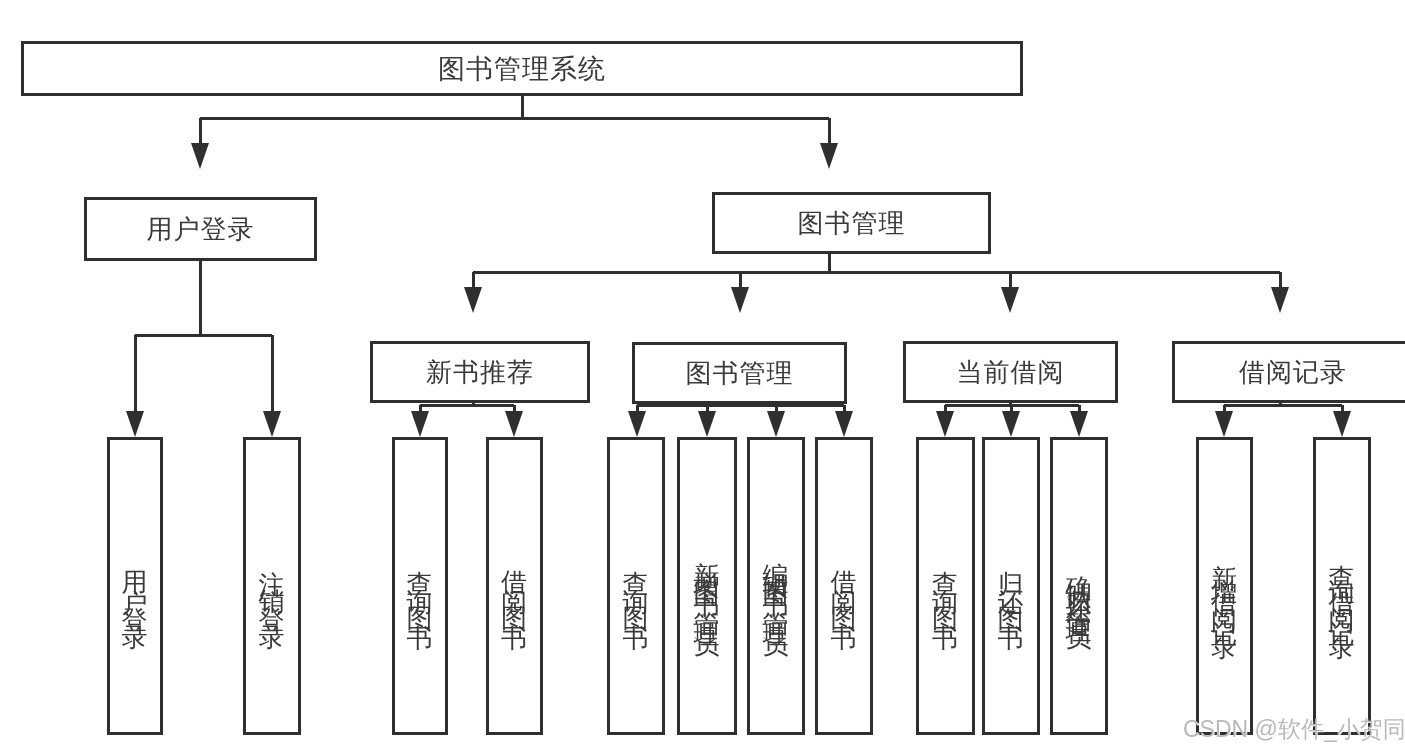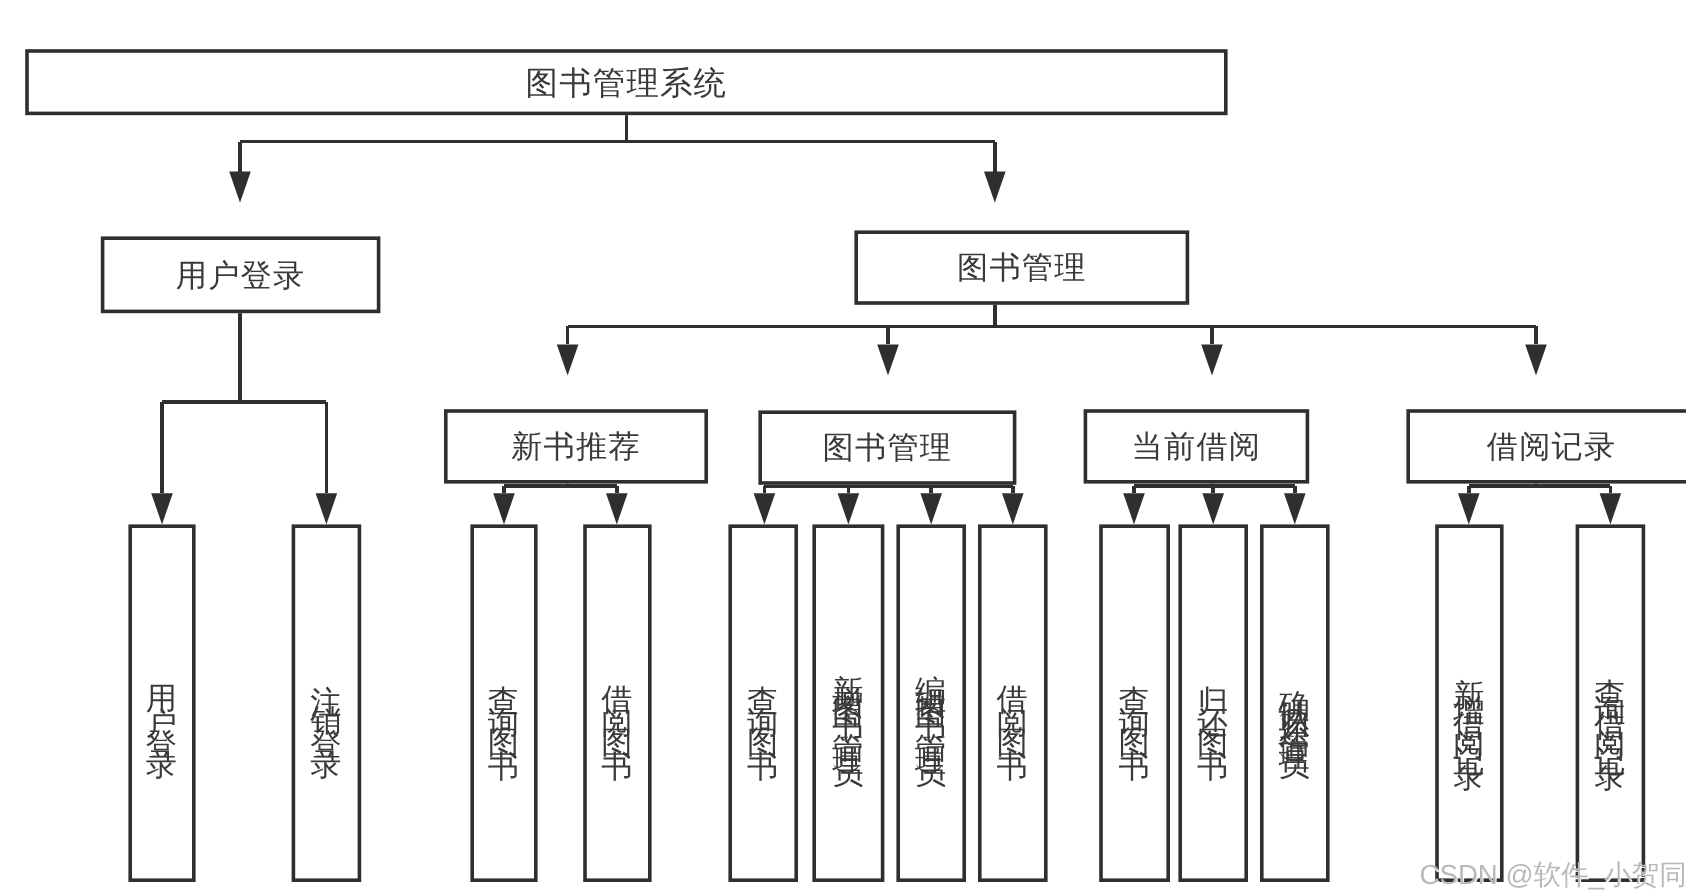--- a/index.html
+++ b/index.html
@@ -69,21 +69,21 @@
     <polygon points="1333,411 1351,411 1342,437"></polygon>
   </svg>
 
   <div class="box h root" style="left:21px;top:13px;width:1002px;height:55px">图书管理系统</div>
 
   <div class="box h" style="left:84px;top:169px;width:233px;height:64px">用户登录</div>
   <div class="box h" style="left:712px;top:164px;width:279px;height:62px">图书管理</div>
 
   <div class="box h" style="left:370px;top:313px;width:220px;height:62px">新书推荐</div>
   <div class="box h" style="left:632px;top:314px;width:215px;height:62px">图书管理</div>
-  <div class="box h" style="left:903px;top:313px;width:188px;height:62px">当前借阅</div>
+  <div class="box h" style="left:903px;top:313px;width:215px;height:62px">当前借阅</div>
   <div class="box h" style="left:1172px;top:313px;width:242px;height:62px">借阅记录</div>
 
   <div class="box v ls18" style="left:107px;top:437px;width:56px;height:298px">
     <span>用户登录</span>
     </div>
   <div class="box v ls18" style="left:243px;top:437px;width:58px;height:298px">
     <span>注销登录</span>
     </div>
 
   <div class="box v ls18" style="left:392px;top:437px;width:56px;height:298px">

